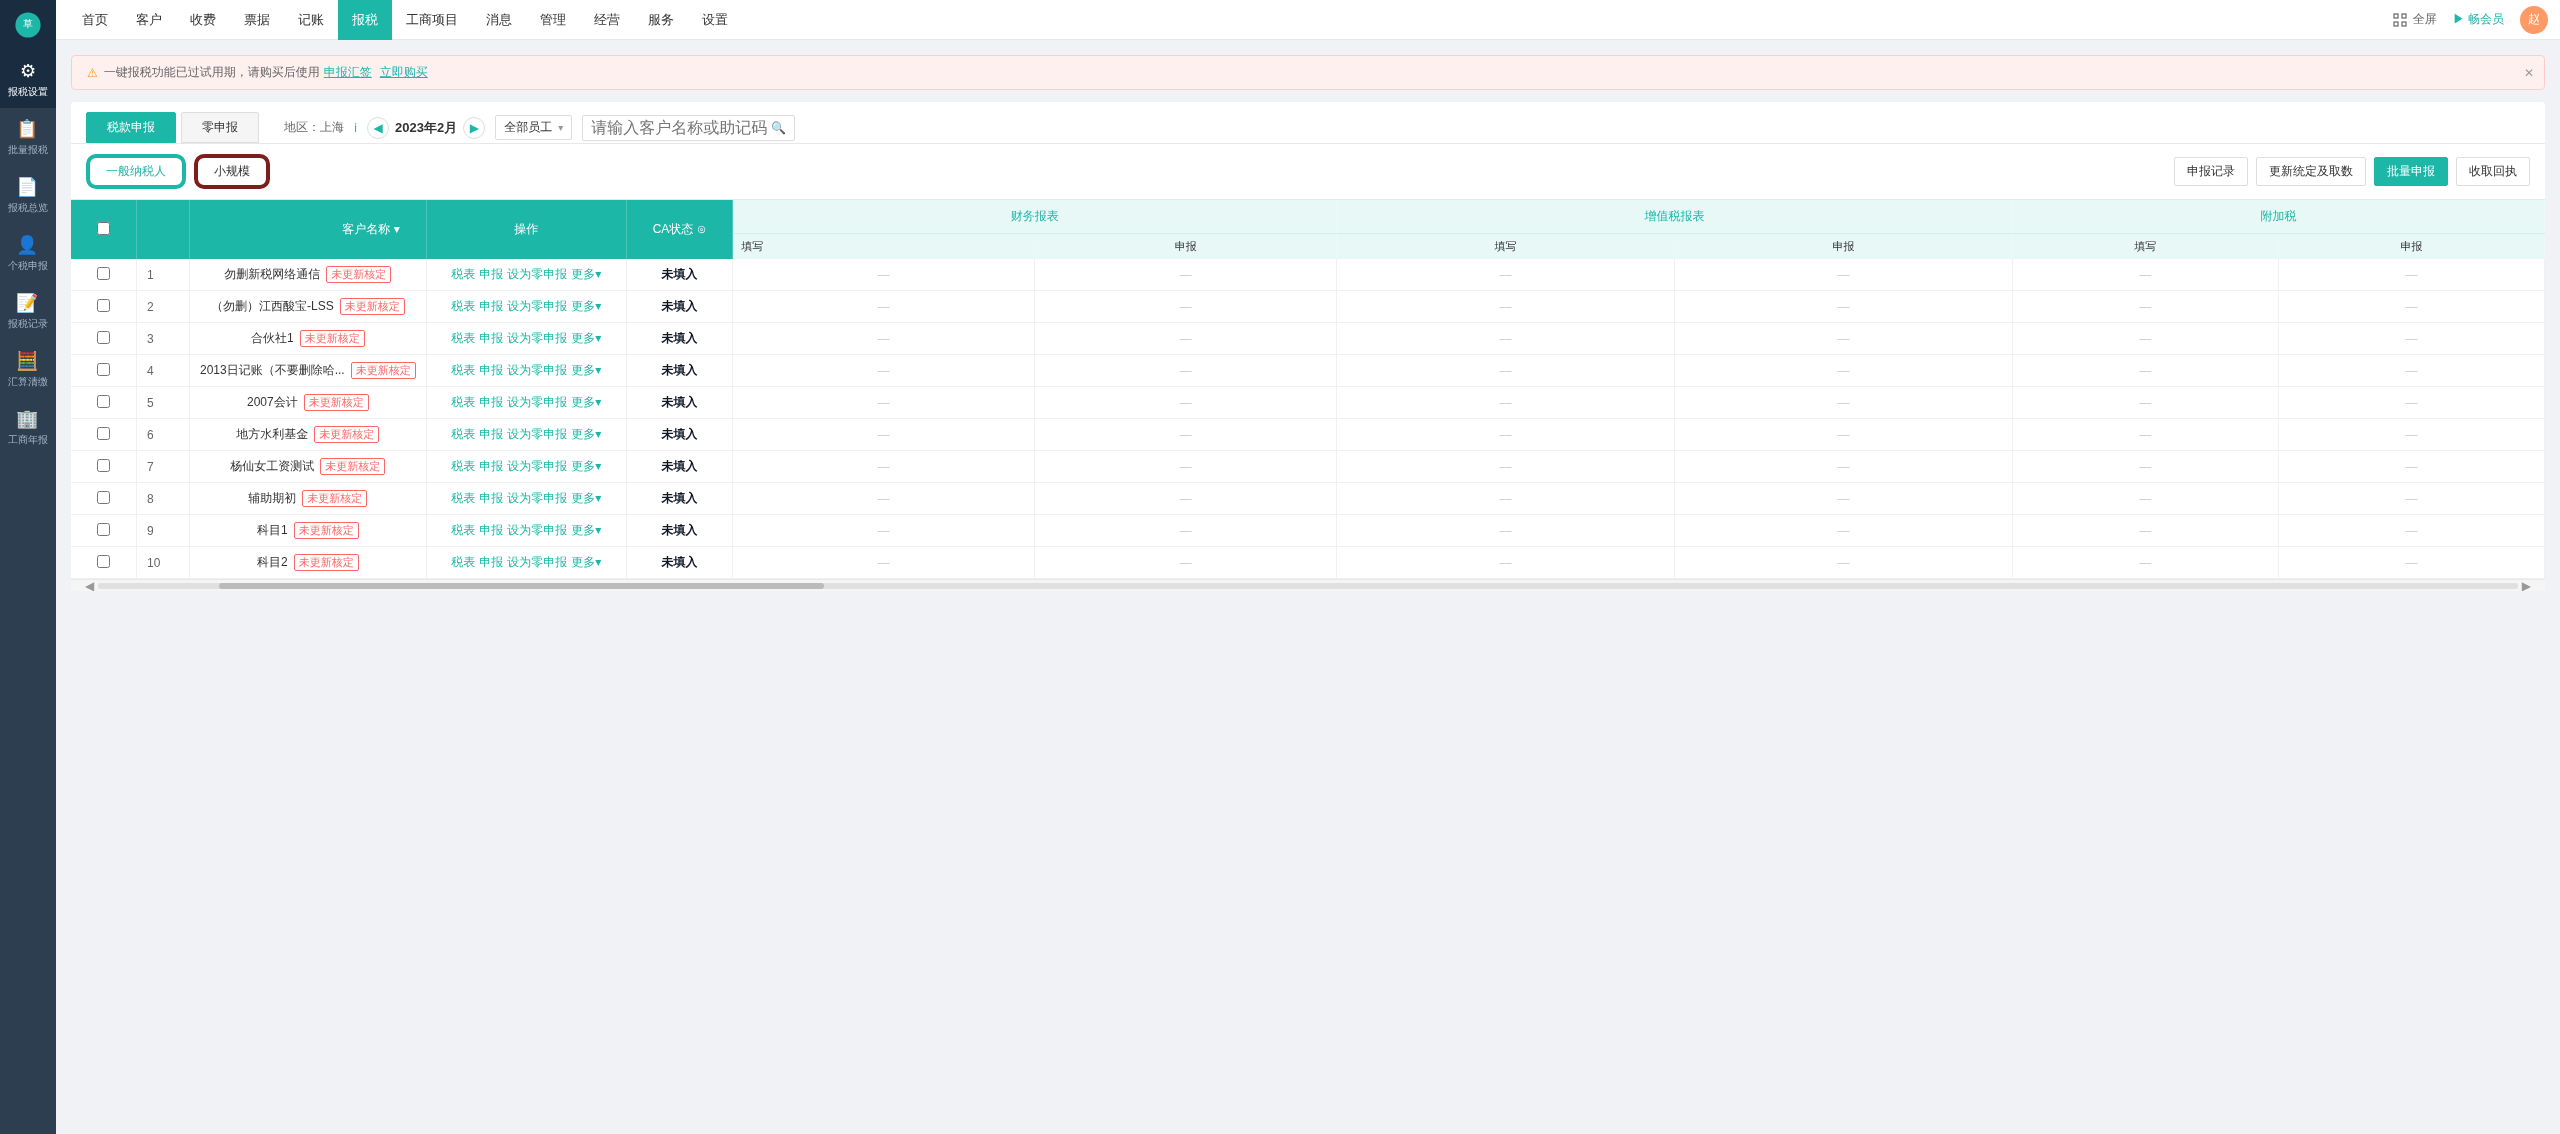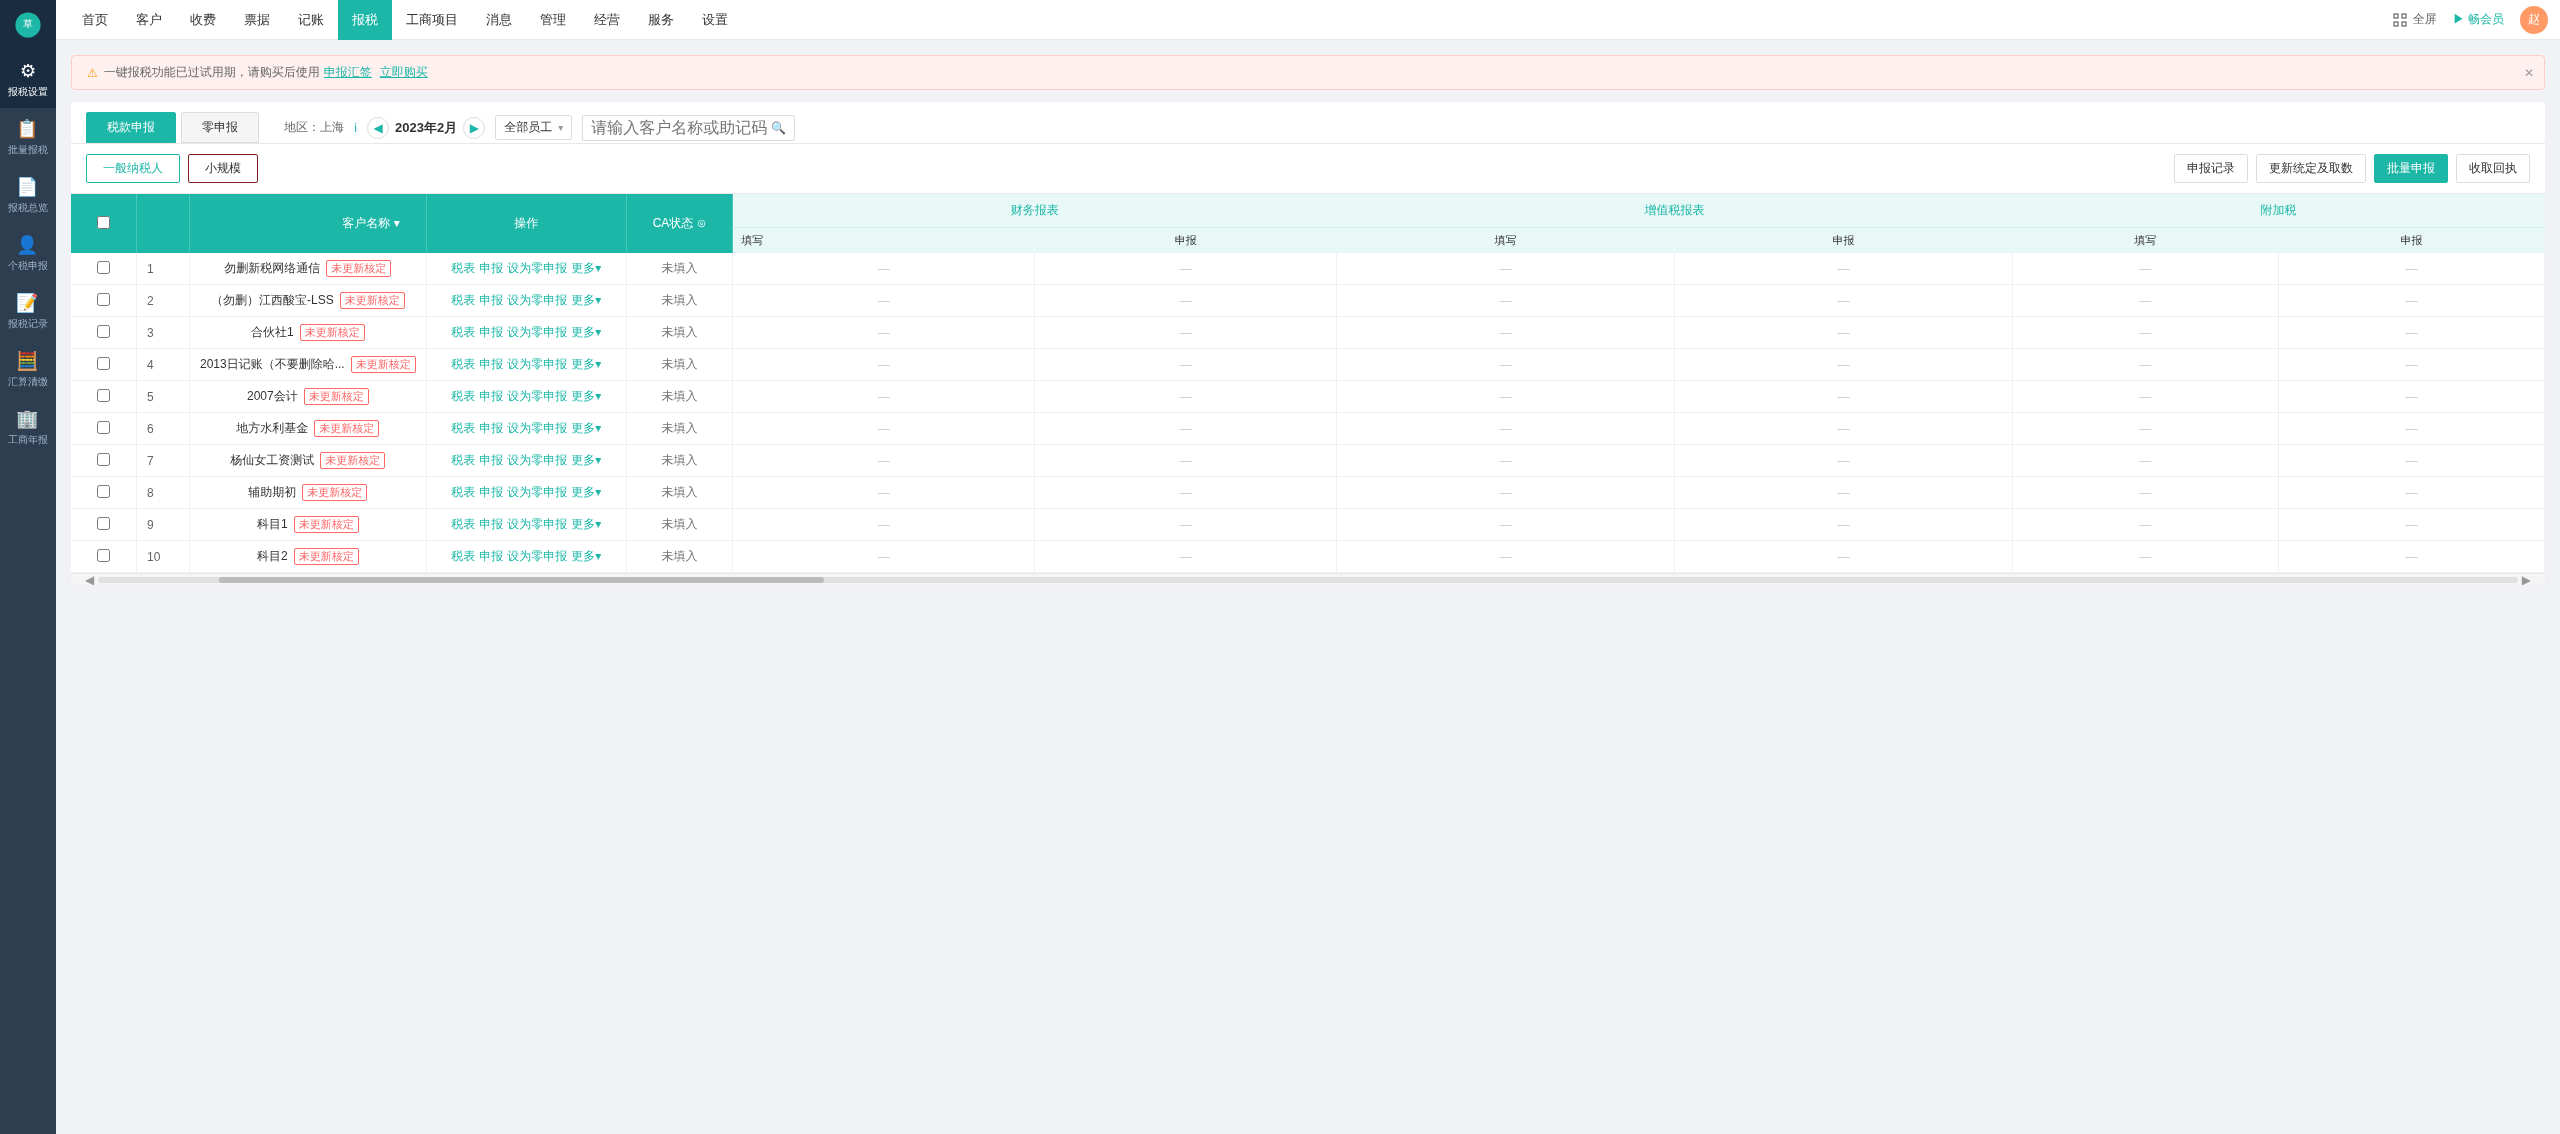--- a/index.html
+++ b/index.html
@@ -215,22 +215,22 @@
     
     .action-row {
       display: flex;
       align-items: center;
       padding: 10px 15px;
       border-bottom: 1px solid #e8e8e8;
       gap: 8px;
     }
     .sub-tab {
       padding: 5px 16px;
-      border: 1px solid #7f1d1d;
-      border-radius: 2px;
+      border: 4px solid #7f1d1d;
+      border-radius: 10px;
       cursor: pointer;
       font-size: 12px;
       color: #333;
       background: #fff;
     }
     .sub-tab.active {
       color: #1db7a8;
       border-color: #1db7a8;
     }
     .action-btn {
@@ -303,21 +303,21 @@
     .op-btn {
       color: #1db7a8;
       cursor: pointer;
       margin: 0 2px;
     }
     .op-btn-more {
       color: #1db7a8;
       cursor: pointer;
       margin: 0 2px;
     }
-    .ca-status { color: #737373; }
+    .ca-status { color: #0f172a; font-weight: bold; }
     .dash-val { color: #ccc; }
     .sub-header-row th {
       background: #e8f8f6;
       color: #333;
       font-size: 11px;
       padding: 5px 8px;
     }
     .group-header {
       background: #e8f8f6 !important;
       color: #1db7a8;

